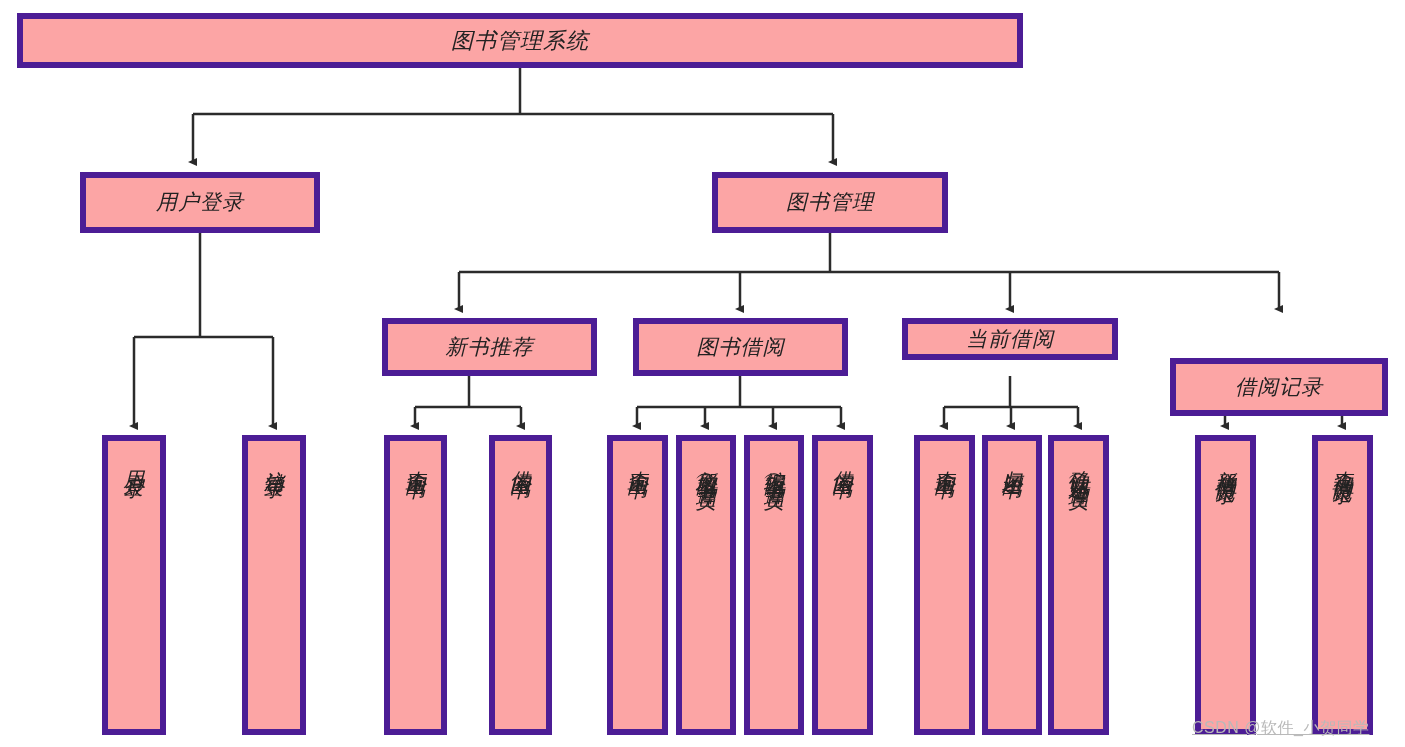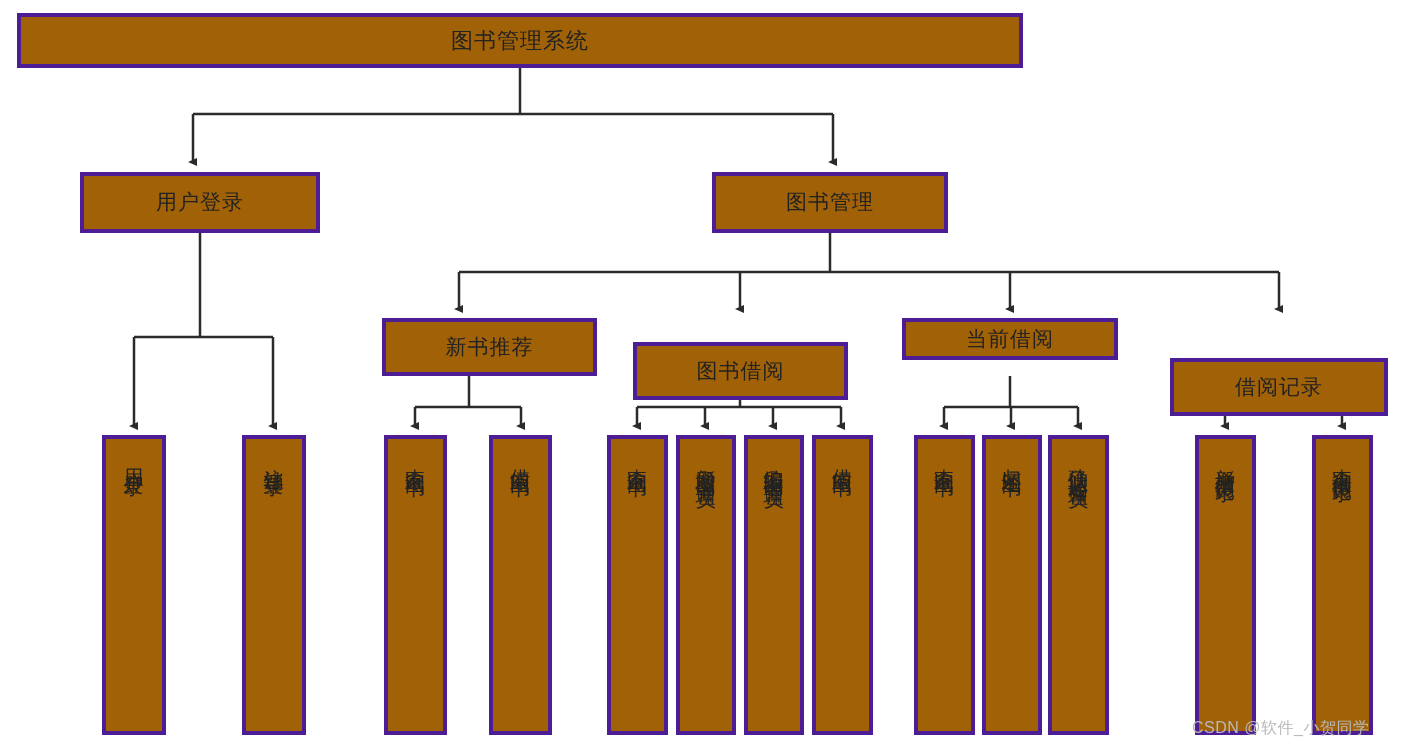--- a/index.html
+++ b/index.html
@@ -20,27 +20,28 @@
   #edges {
     position: absolute;
     left: 0;
     top: 0;
     width: 1405px;
     height: 747px;
   }
   .node {
     position: absolute;
     box-sizing: border-box;
-    border: 4px solid #4c1d95;
-    background: #a16207;
+    border: 6px solid #4c1d95;
+    background: #fca5a5;
     display: flex;
     align-items: center;
     justify-content: center;
     color: #1a1a1a;
     z-index: 2;
+    font-style: italic;
   }
   .node .lbl {
     font-size: 21px;
     line-height: 1.15;
     letter-spacing: 1px;
     white-space: nowrap;
     color: #222222;
   }
   .node.vert {
     align-items: flex-start;
@@ -57,20 +58,21 @@
   }
   .node.root .lbl { font-size: 22px; }
   .watermark {
     position: absolute;
     font-size: 16px;
     color: #b9b9b9;
     letter-spacing: 0.5px;
     white-space: nowrap;
     z-index: 3;
     pointer-events: none;
+    text-decoration: underline;
   }
 </style>
 </head>
 <body>
 
 <div id="canvas">
 
   <svg id="edges" viewBox="0 0 1405 747">
     <defs>
       <marker id="arrow" markerWidth="10" markerHeight="10" refX="5" refY="5" orient="auto" markerUnits="userSpaceOnUse">
@@ -128,21 +130,21 @@
   <div class="node" style="left:80px; top:172px; width:240px; height:61px;">
     <span class="lbl">用户登录</span>
   </div>
   <div class="node" style="left:712px; top:172px; width:236px; height:61px;">
     <span class="lbl">图书管理</span>
   </div>
 
   <div class="node" style="left:382px; top:318px; width:215px; height:58px;">
     <span class="lbl">新书推荐</span>
   </div>
-  <div class="node" style="left:633px; top:318px; width:215px; height:58px;margin-top:24px;">
+  <div class="node" style="left:633px; top:318px; width:215px; height:58px;">
     <span class="lbl">图书借阅</span>
   </div>
   <div class="node" style="left:902px; top:318px; width:216px; height:42px;">
     <span class="lbl">当前借阅</span>
   </div>
   <div class="node" style="left:1170px; top:318px; width:218px; height:58px;margin-top:40px;">
     <span class="lbl">借阅记录</span>
   </div>
 
   <div class="node vert" style="left:102px; top:435px; width:64px; height:300px;">

